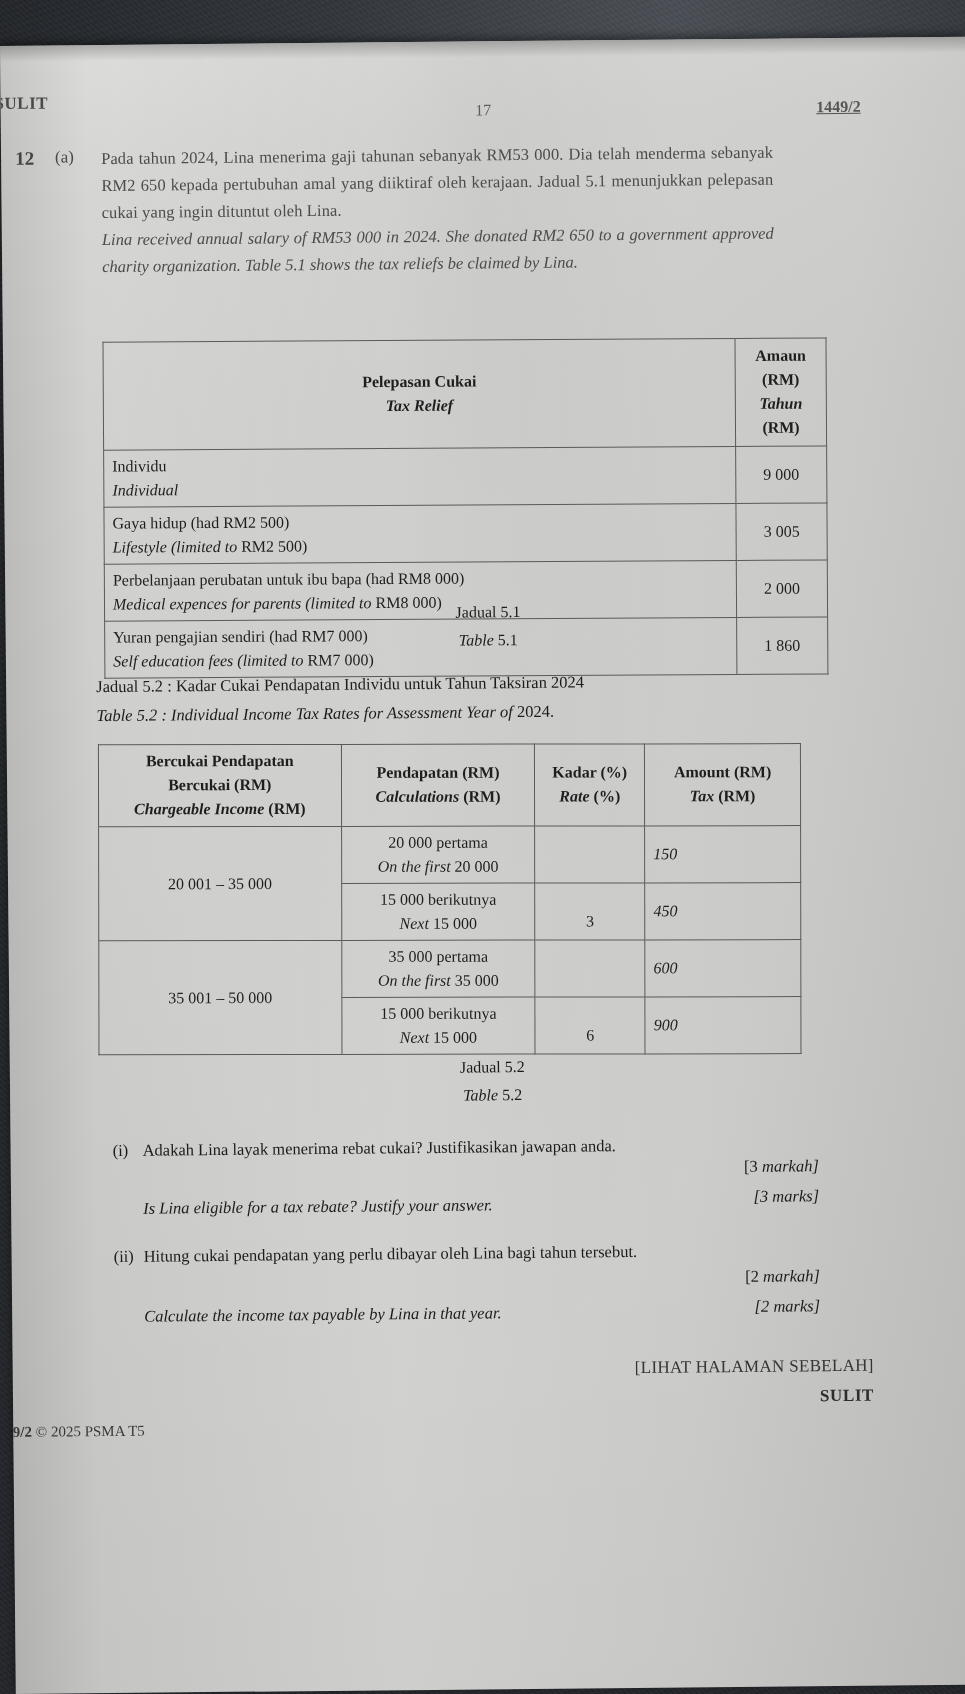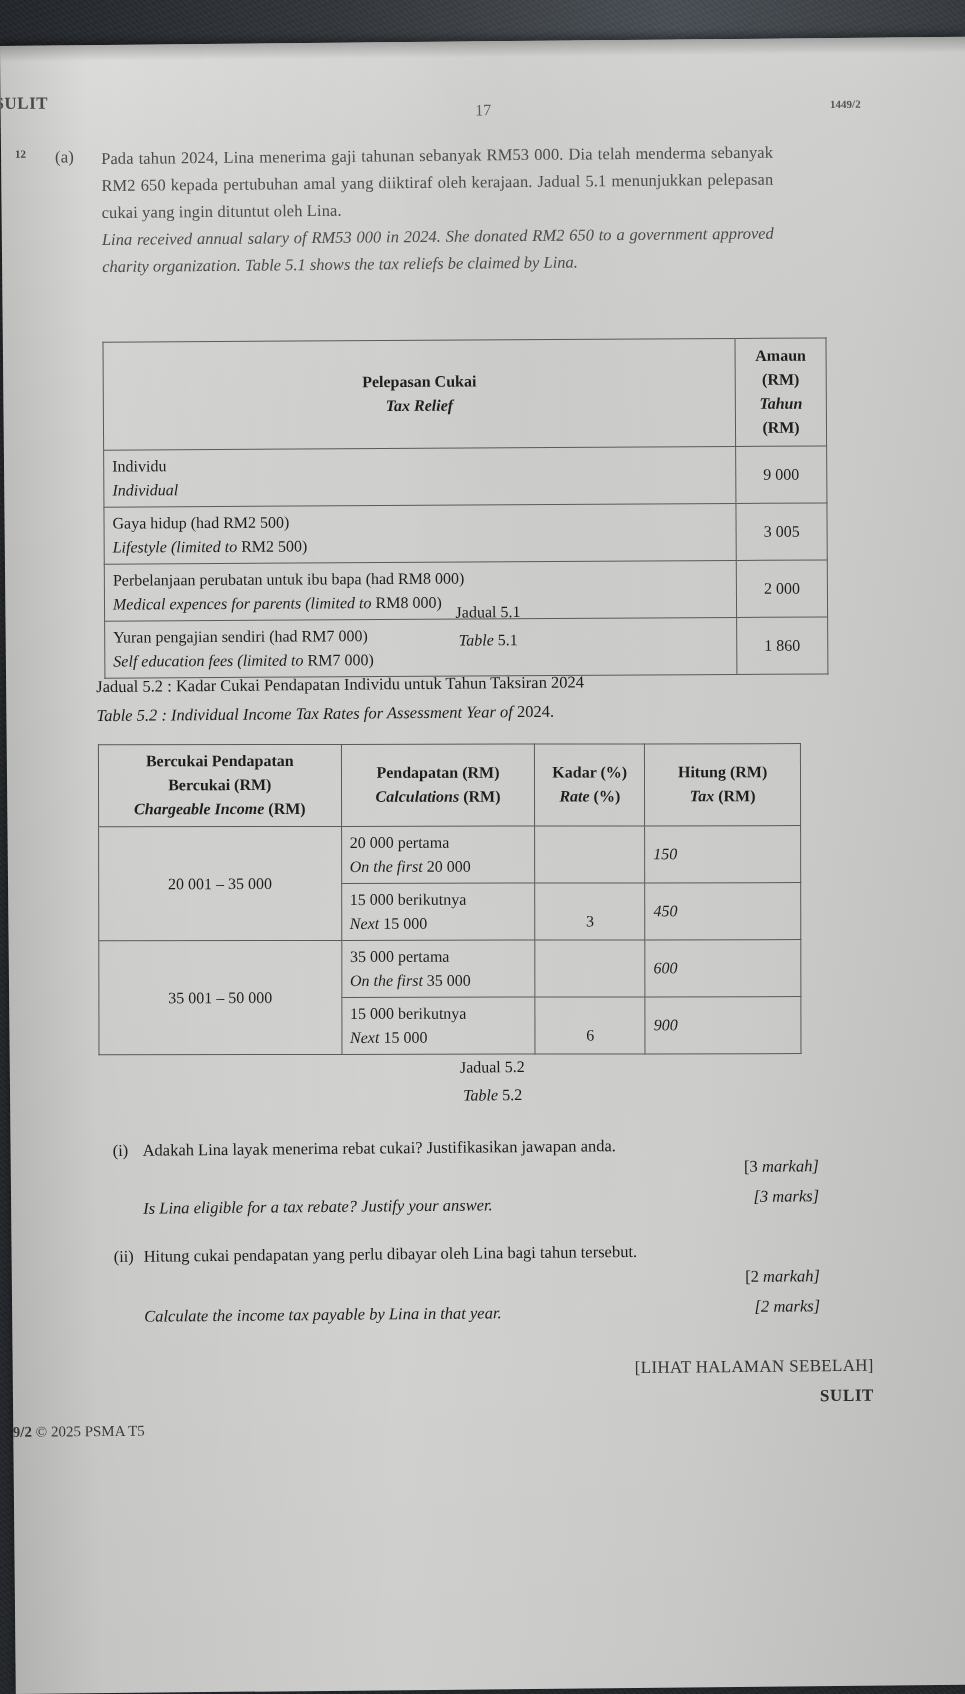--- a/index.html
+++ b/index.html
@@ -88,28 +88,28 @@
     position: absolute; left: -6px; top: 6px;
     font-weight: bold; font-size: 17px; letter-spacing: .5px;
     color: #4a4a4a;
   }
   .hdr-center {
     position: absolute; left: 0; width: 965px; top: 18px;
     text-align: center; font-size: 16px; color: #5d5d5d;
   }
   .hdr-right {
     position: absolute; right: 105px; top: 18px;
-    font-size: 11px; font-weight: bold; color: #565656;
+    font-size: 16px; font-weight: bold; color: #565656; text-decoration: underline;
   }
 
   
   .qnum {
     position: absolute;
     left: 14px; top: 102px;
-    font-weight: bold; font-size: 11px; color: #444;
+    font-weight: bold; font-size: 19px; color: #444;
   }
   .qletter {
     position: absolute;
     left: 54px; top: 102px;
     font-size: 17px; color: #4a4a4a;
   }
   .stem {
     position: absolute;
     left: 100px; top: 100px;
     width: 672px;
@@ -189,21 +189,21 @@
     transform: rotate(0.45deg);
   }
   .t52 col.c1 { width: 243px; }
   .t52 col.c2 { width: 194px; }
   .t52 col.c3 { width: 110px; }
   .t52 col.c4 { width: 156px; }
   .t52 .hdcell { text-align: center; padding: 4px 6px 5px; }
   .t52 .band { text-align: center; }
   .t52 .rate { text-align: center; vertical-align: bottom; padding-bottom: 6px; }
   .t52 .tax  { text-align: left; font-style: italic; }
-  .t52 .calc { text-align: left; }
+  .t52 .calc { text-align: center; }
 
   .cap52 { top: 1012px; line-height: 28px; }
 
   
   .subq {
     position: absolute;
     font-size: 16.5px;
     line-height: 28px;
   }
   .subq .lbl { position: absolute; left: 0; top: 0; }
@@ -354,21 +354,21 @@
             </td>
             <td class="hdcell">
               <span class="ml-line th-ml">Pendapatan (RM)</span>
               <span class="en-line th-en"><span>Calculations </span><span class="up">(RM)</span></span>
             </td>
             <td class="hdcell">
               <span class="ml-line th-ml">Kadar (%)</span>
               <span class="en-line th-en"><span>Rate </span><span class="up">(%)</span></span>
             </td>
             <td class="hdcell">
-              <span class="ml-line th-ml">Hitung (RM)</span>
+              <span class="ml-line th-ml">Amount (RM)</span>
               <span class="en-line th-en"><span>Tax </span><span class="up">(RM)</span></span>
             </td>
           </tr>
 
           <tr>
             <td class="band" rowspan="2">20 001 – 35 000</td>
             <td class="calc">
               <span class="ml-line">20 000 pertama</span>
               <span class="en-line"><span>On the first </span><span class="up">20 000</span></span>
             </td>

